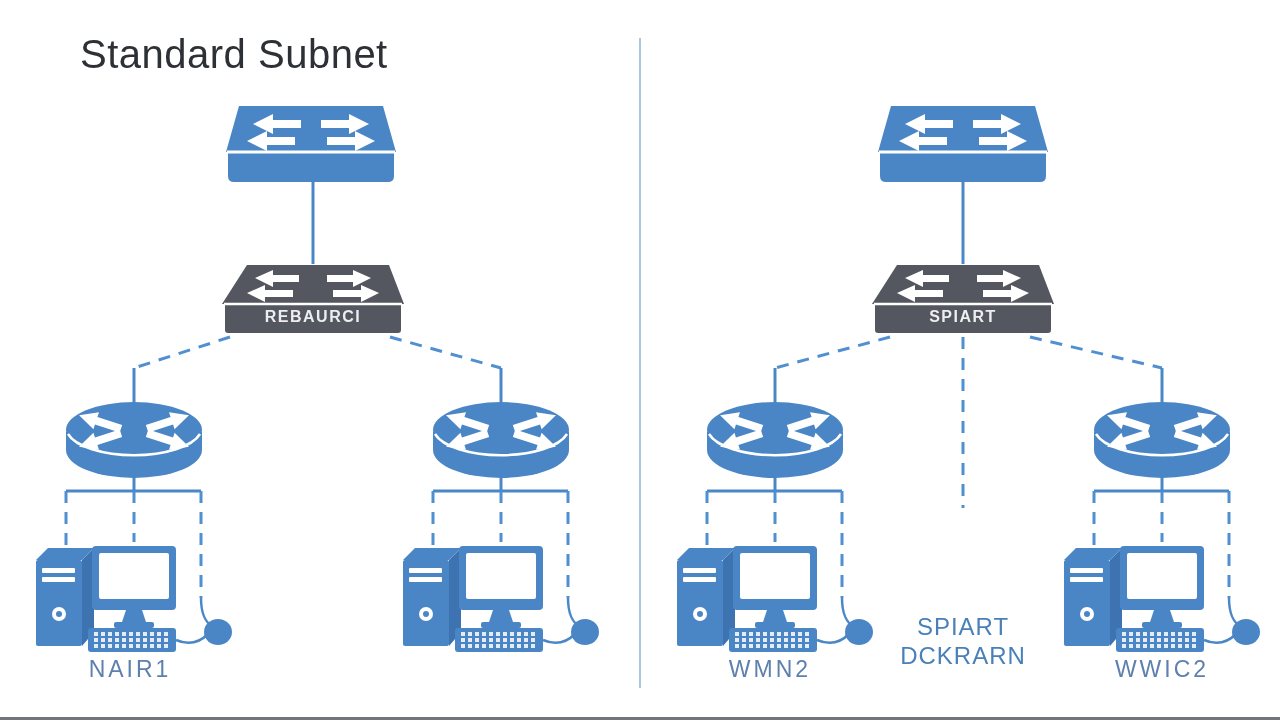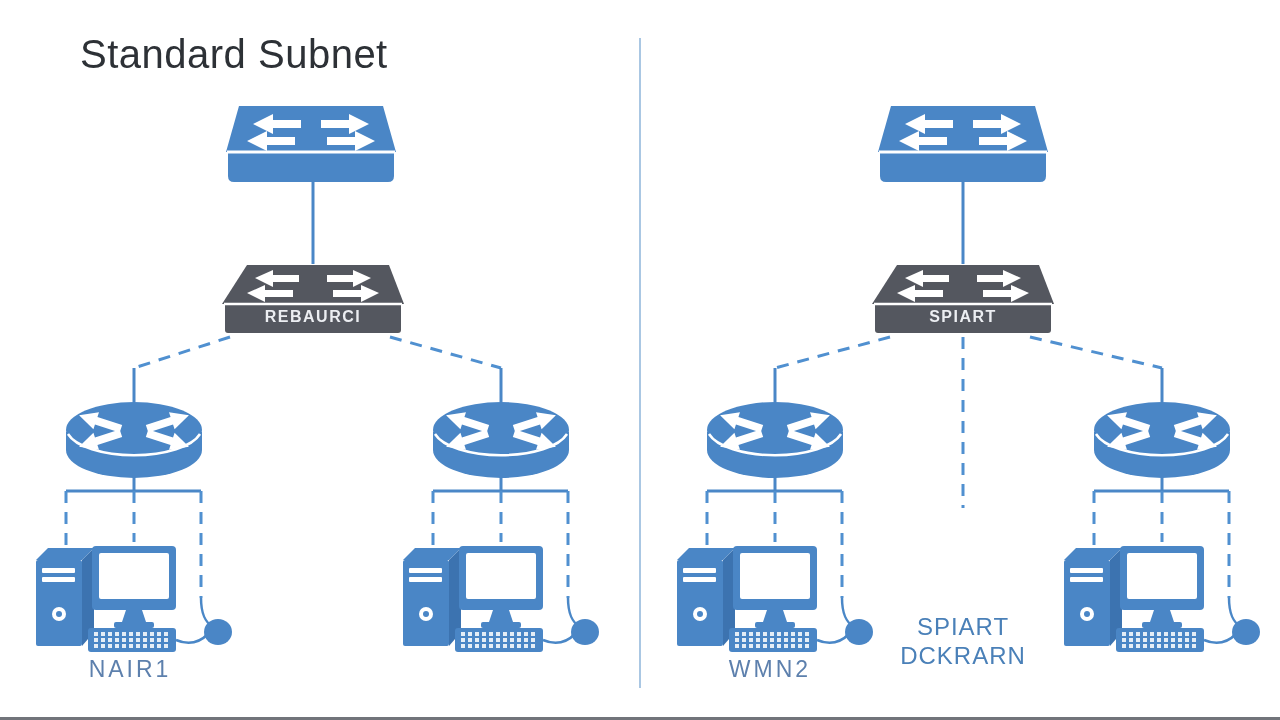--- a/index.html
+++ b/index.html
@@ -153,20 +153,21 @@
     <use href="#sym-computer" x="1056" y="540" width="212" height="114"></use>
   </svg>
 
   <div class="title" style="left:80px;width:500px;">Standard Subnet</div>
 
   <div class="sw-label" style="left:243px;">REBAURCI</div>
   <div class="sw-label" style="left:893px;">SPIART</div>
 
   <div class="pc-label" style="left:50px;">NAIR1</div>
   <div class="pc-label" style="left:690px;">WMN2</div>
+  <div class="pc-label" style="left:1082px;">WWIC2</div>
 
   <div class="annotation">
     <span>SPIART</span>
     <span>DCKRARN</span>
   </div>
 
   <div class="bottom-edge"></div>
 </div>
 
 </body></html>

